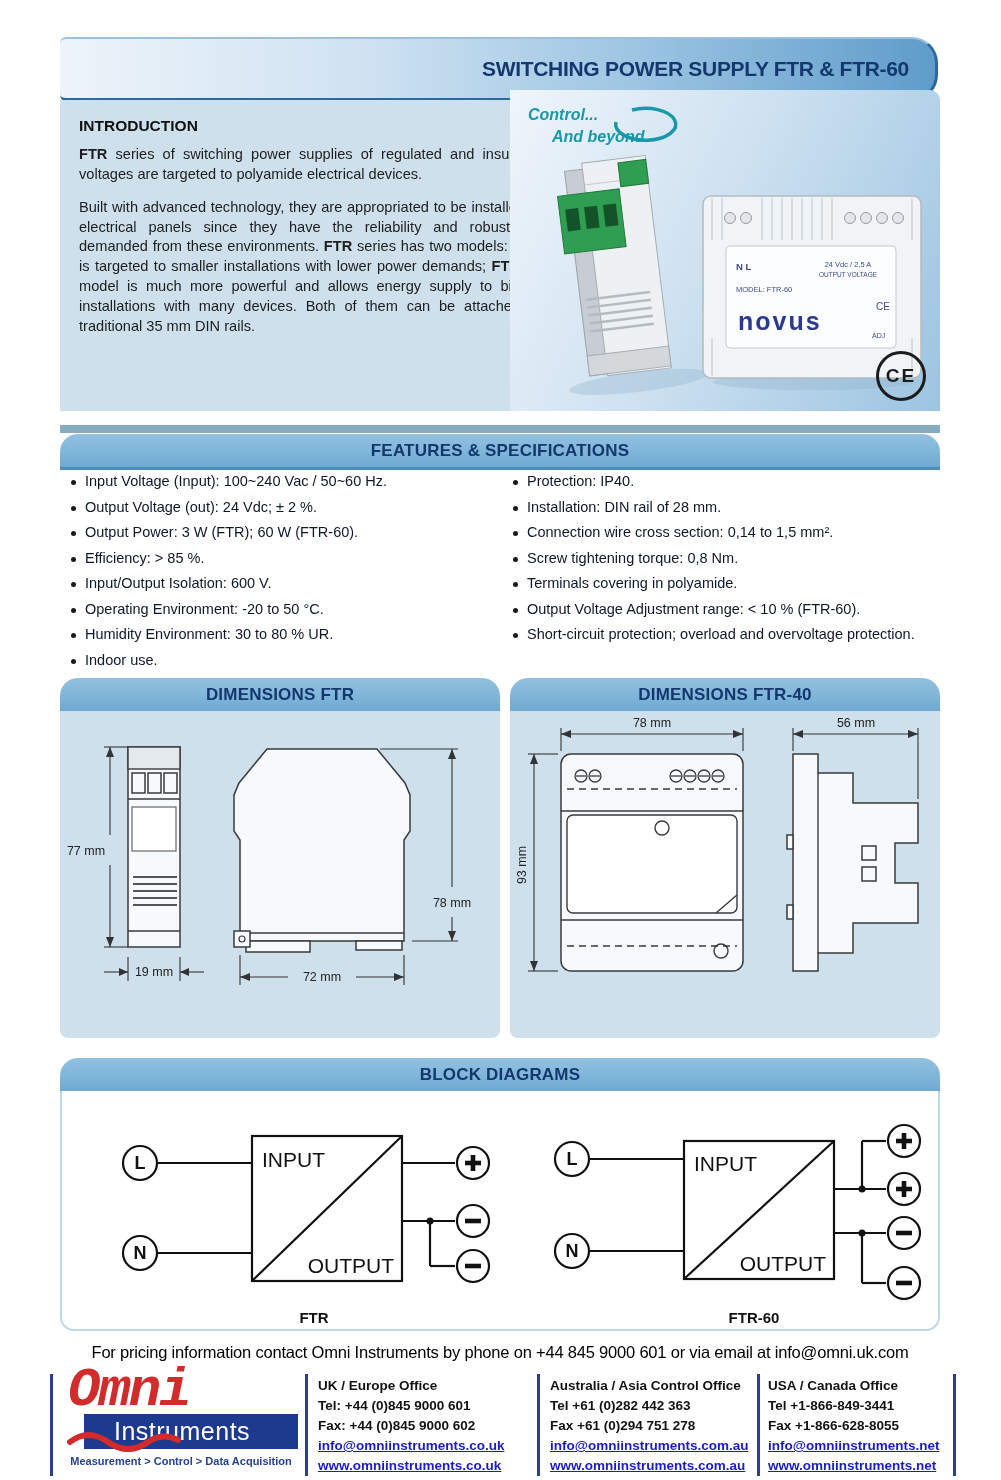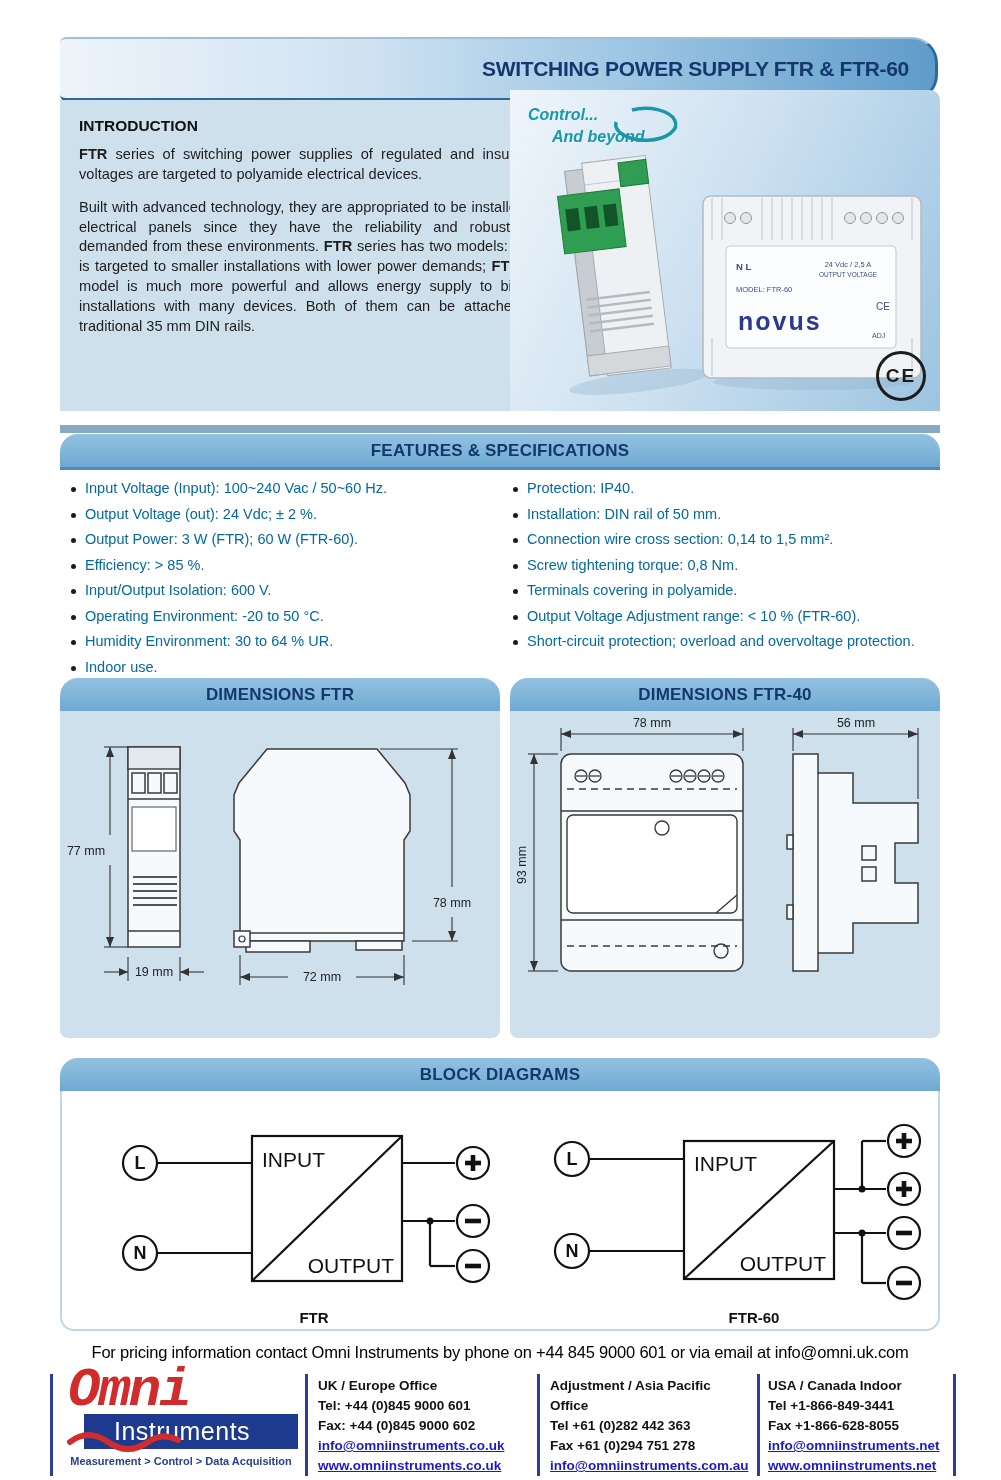--- a/index.html
+++ b/index.html
@@ -44,21 +44,21 @@
     display:flex;align-items:center;justify-content:center;
   }
   .band .bt{color:#14386e;font-size:17px;font-weight:bold;letter-spacing:0.2px;}
   
   .features-list{position:absolute;left:60px;top:474px;width:880px;}
   .features-list ul{margin:0;padding:0;position:absolute;top:0;}
   .features-list ul.colL{left:10px;width:432px;}
   .features-list ul.colR{left:452px;width:428px;}
   .features-list li{
     list-style:none;position:relative;padding-left:15px;margin-bottom:10px;
-    font-size:14.5px;color:#0369a1;line-height:1.07;margin-top:7px;
+    font-size:14.5px;color:#0f172a;line-height:1.07;
   }
   .features-list li::before{
     content:'';position:absolute;left:1px;top:6px;width:5px;height:5px;border-radius:50%;background:#1a1a1a;
   }
   
   .dim-body{position:absolute;background:#cfe0ed;border-radius:0 0 8px 8px;}
   svg text{font-family:"Liberation Sans", sans-serif;}
   .dim-svg text{fill:#222;font-size:12.5px;}
   .line{stroke:#3a3a3a;stroke-width:1.4;fill:none;}
   .fillw{fill:#f7fafc;stroke:#3a3a3a;stroke-width:1.5;}
@@ -182,26 +182,26 @@
   <span class="bt">FEATURES &amp; SPECIFICATIONS</span>
 </div>
 <div class="features-list">
   <ul class="colL">
       <li>Input Voltage (Input):  100~240 Vac / 50~60 Hz.</li>
       <li>Output Voltage (out):  24 Vdc; ± 2 %.</li>
       <li>Output Power:  3 W (FTR); 60 W (FTR-60).</li>
       <li>Efficiency:  &gt; 85 %.</li>
       <li>Input/Output Isolation:  600 V.</li>
       <li>Operating Environment:  -20 to 50 °C.</li>
-      <li>Humidity Environment:  30 to 64 % UR.</li>
+      <li>Humidity Environment:  30 to 80 % UR.</li>
       <li>Indoor use.</li>
     </ul>
   <ul class="colR">
       <li>Protection:  IP40.</li>
-      <li>Installation:  DIN rail of 50 mm.</li>
+      <li>Installation:  DIN rail of 28 mm.</li>
       <li>Connection wire cross section:  0,14 to 1,5 mm².</li>
       <li>Screw tightening torque:  0,8 Nm.</li>
       <li>Terminals covering in polyamide.</li>
       <li>Output Voltage Adjustment range:  &lt; 10 %  (FTR-60).</li>
       <li>Short-circuit protection; overload and overvoltage protection.</li>
     </ul>
 </div>
 
 <div class="band" style="left:60px;top:678px;width:440px;">
   <span class="bt">DIMENSIONS  FTR</span>
@@ -410,25 +410,25 @@
 </div>
 
 <div class="office" style="left:318px;width:212px;">
   <div>UK / Europe Office</div>
   <div>Tel:  +44 (0)845 9000 601</div>
   <div>Fax: +44 (0)845 9000 602</div>
   <a href="#">info@omniinstruments.co.uk</a>
   <a href="#">www.omniinstruments.co.uk</a>
 </div>
 <div class="office" style="left:550px;width:200px;">
-  <div>Adjustment / Asia Pacific Office</div>
+  <div>Australia / Asia Control Office</div>
   <div>Tel  +61 (0)282 442 363</div>
   <div>Fax +61 (0)294 751 278</div>
   <a href="#">info@omniinstruments.com.au</a>
   <a href="#">www.omniinstruments.com.au</a>
 </div>
 <div class="office" style="left:768px;width:182px;">
-  <div>USA / Canada Indoor</div>
+  <div>USA / Canada Office</div>
   <div>Tel +1-866-849-3441</div>
   <div>Fax +1-866-628-8055</div>
   <a href="#">info@omniinstruments.net</a>
   <a href="#">www.omniinstruments.net</a>
 </div>
 
 </body></html>

